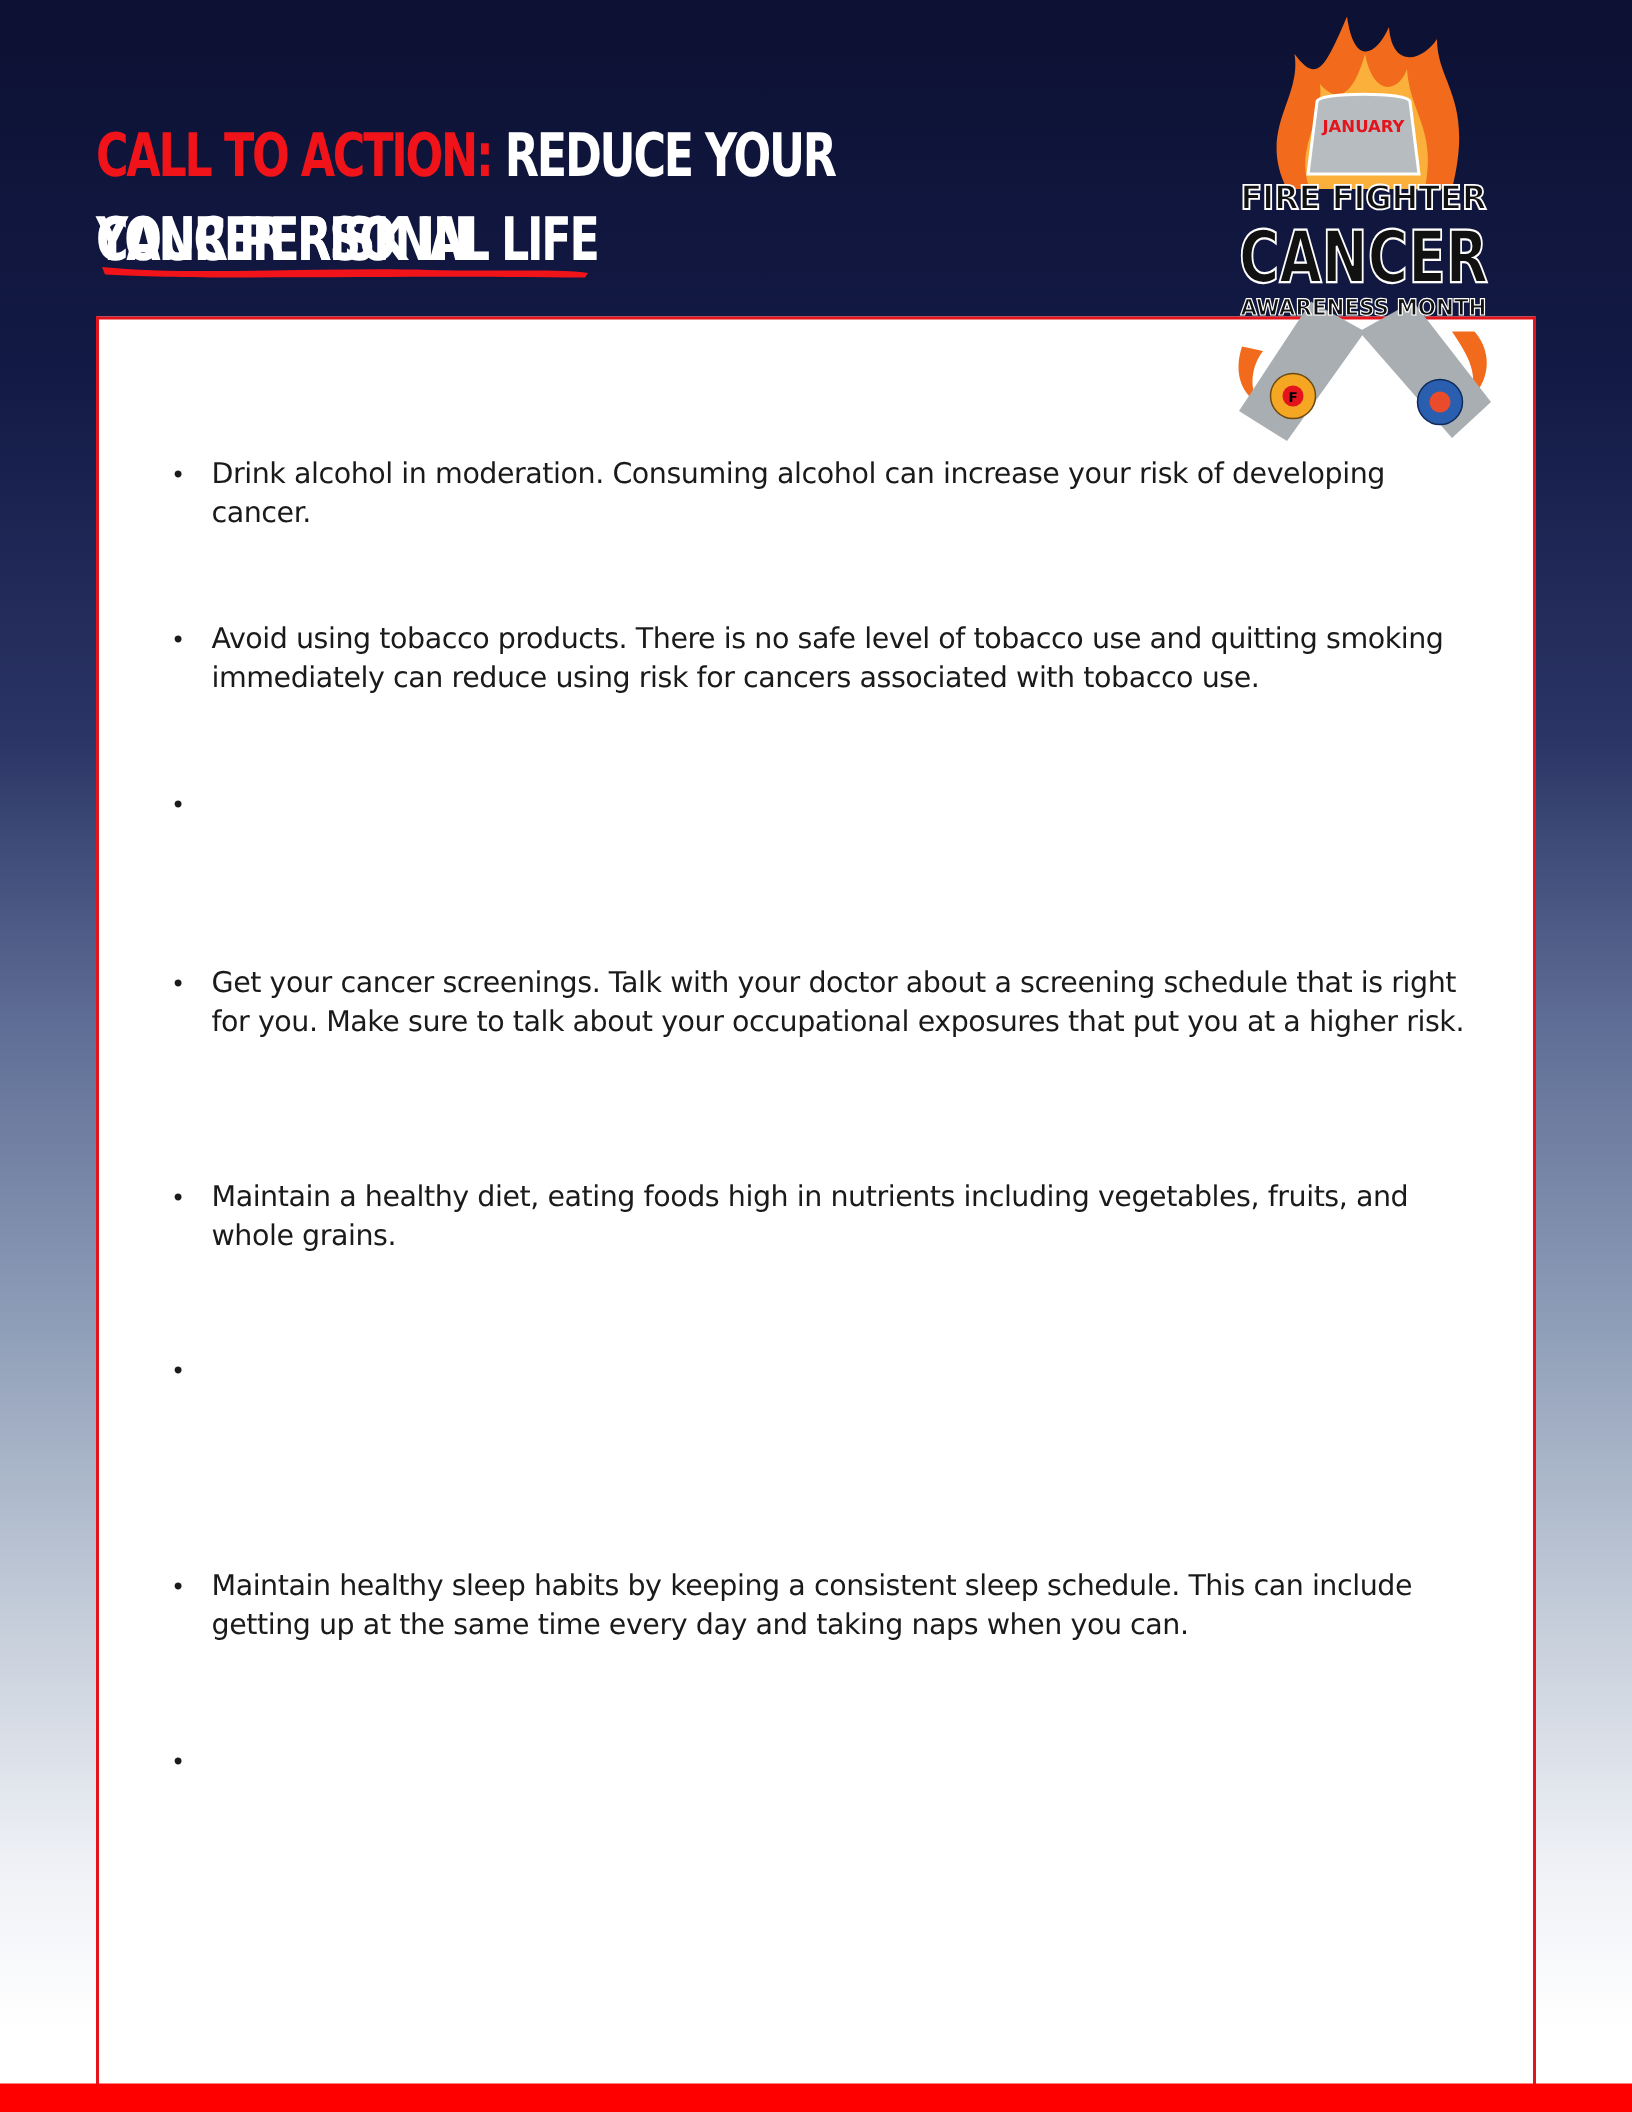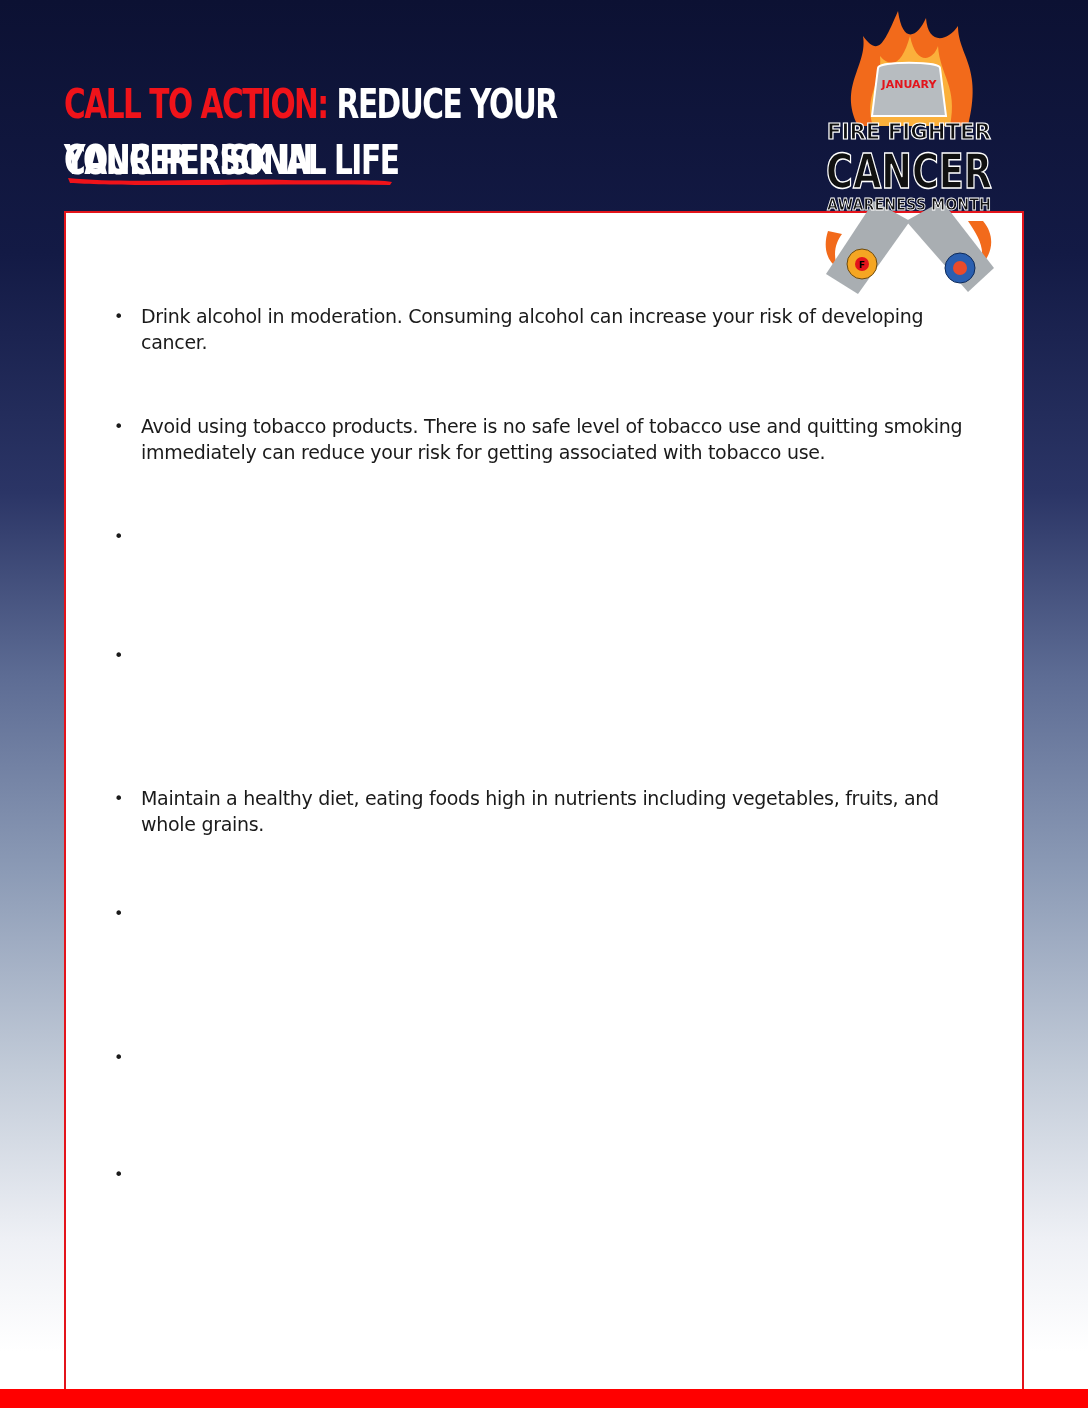--- a/index.html
+++ b/index.html
@@ -52,26 +52,26 @@
 </div>
 <div class="title-line2">YOUR PERSONAL LIFE</div>
 <svg class="underline-swoosh" viewBox="0 0 328 14">
   <path d="M2 6 C 60 12, 150 6, 220 8 C 270 9, 310 7, 326 10 L 324 13 C 250 12, 160 13, 90 13 C 50 13, 20 12, 4 11 Z" fill="#f0131a"></path>
 </svg>
 
 <div class="panel"></div>
 
 <ul class="tips">
   <li style="top:0px;"><span class="bullet">•</span><span>Drink alcohol in moderation. Consuming alcohol can increase your risk of developing cancer.</span></li>
-  <li style="top:110px;"><span class="bullet">•</span><span>Avoid using tobacco products. There is no safe level of tobacco use and quitting smoking immediately can reduce your risk for getting associated with tobacco use.</span></li>
+  <li style="top:110px;"><span class="bullet">•</span><span>Avoid using tobacco products. There is no safe level of tobacco use and quitting smoking immediately can reduce using risk for cancers associated with tobacco use.</span></li>
   <li style="top:220px;"><span class="bullet">•</span></li>
-  <li style="top:339px;"><span class="bullet">•</span></li>
+  <li style="top:339px;"><span class="bullet">•</span><span>Get your cancer screenings. Talk with your doctor about a screening schedule that is right for you. Make sure to talk about your occupational exposures that put you at a higher risk.</span></li>
   <li style="top:482px;"><span class="bullet">•</span><span>Maintain a healthy diet, eating foods high in nutrients including vegetables, fruits, and whole grains.</span></li>
   <li style="top:597px;"><span class="bullet">•</span></li>
-  <li style="top:741px;"><span class="bullet">•</span></li>
+  <li style="top:741px;"><span class="bullet">•</span><span>Maintain healthy sleep habits by keeping a consistent sleep schedule. This can include getting up at the same time every day and taking naps when you can.</span></li>
   <li style="top:858px;"><span class="bullet">•</span></li>
 </ul>
 
 <svg class="logo" viewBox="0 0 182 296">
   <g>
     <path d="M40 120 C 20 80, 50 60, 45 30 C 60 50, 65 40, 80 5 C 85 40, 100 30, 108 12 C 110 40, 130 35, 140 20 C 140 50, 165 60, 150 120 Z" fill="#f26a1b"></path>
     <path d="M55 120 C 45 90, 65 75, 62 50 C 75 65, 85 55, 92 30 C 98 60, 115 55, 120 40 C 122 70, 140 80, 132 120 Z" fill="#fbb03b"></path>
     <path d="M150 215 C 160 230, 170 245, 160 262 C 175 250, 178 230, 165 215 Z" fill="#f26a1b"></path>
     <path d="M10 225 C 5 240, 8 255, 20 262 C 14 248, 18 236, 24 228 Z" fill="#f26a1b"></path>
   </g>

